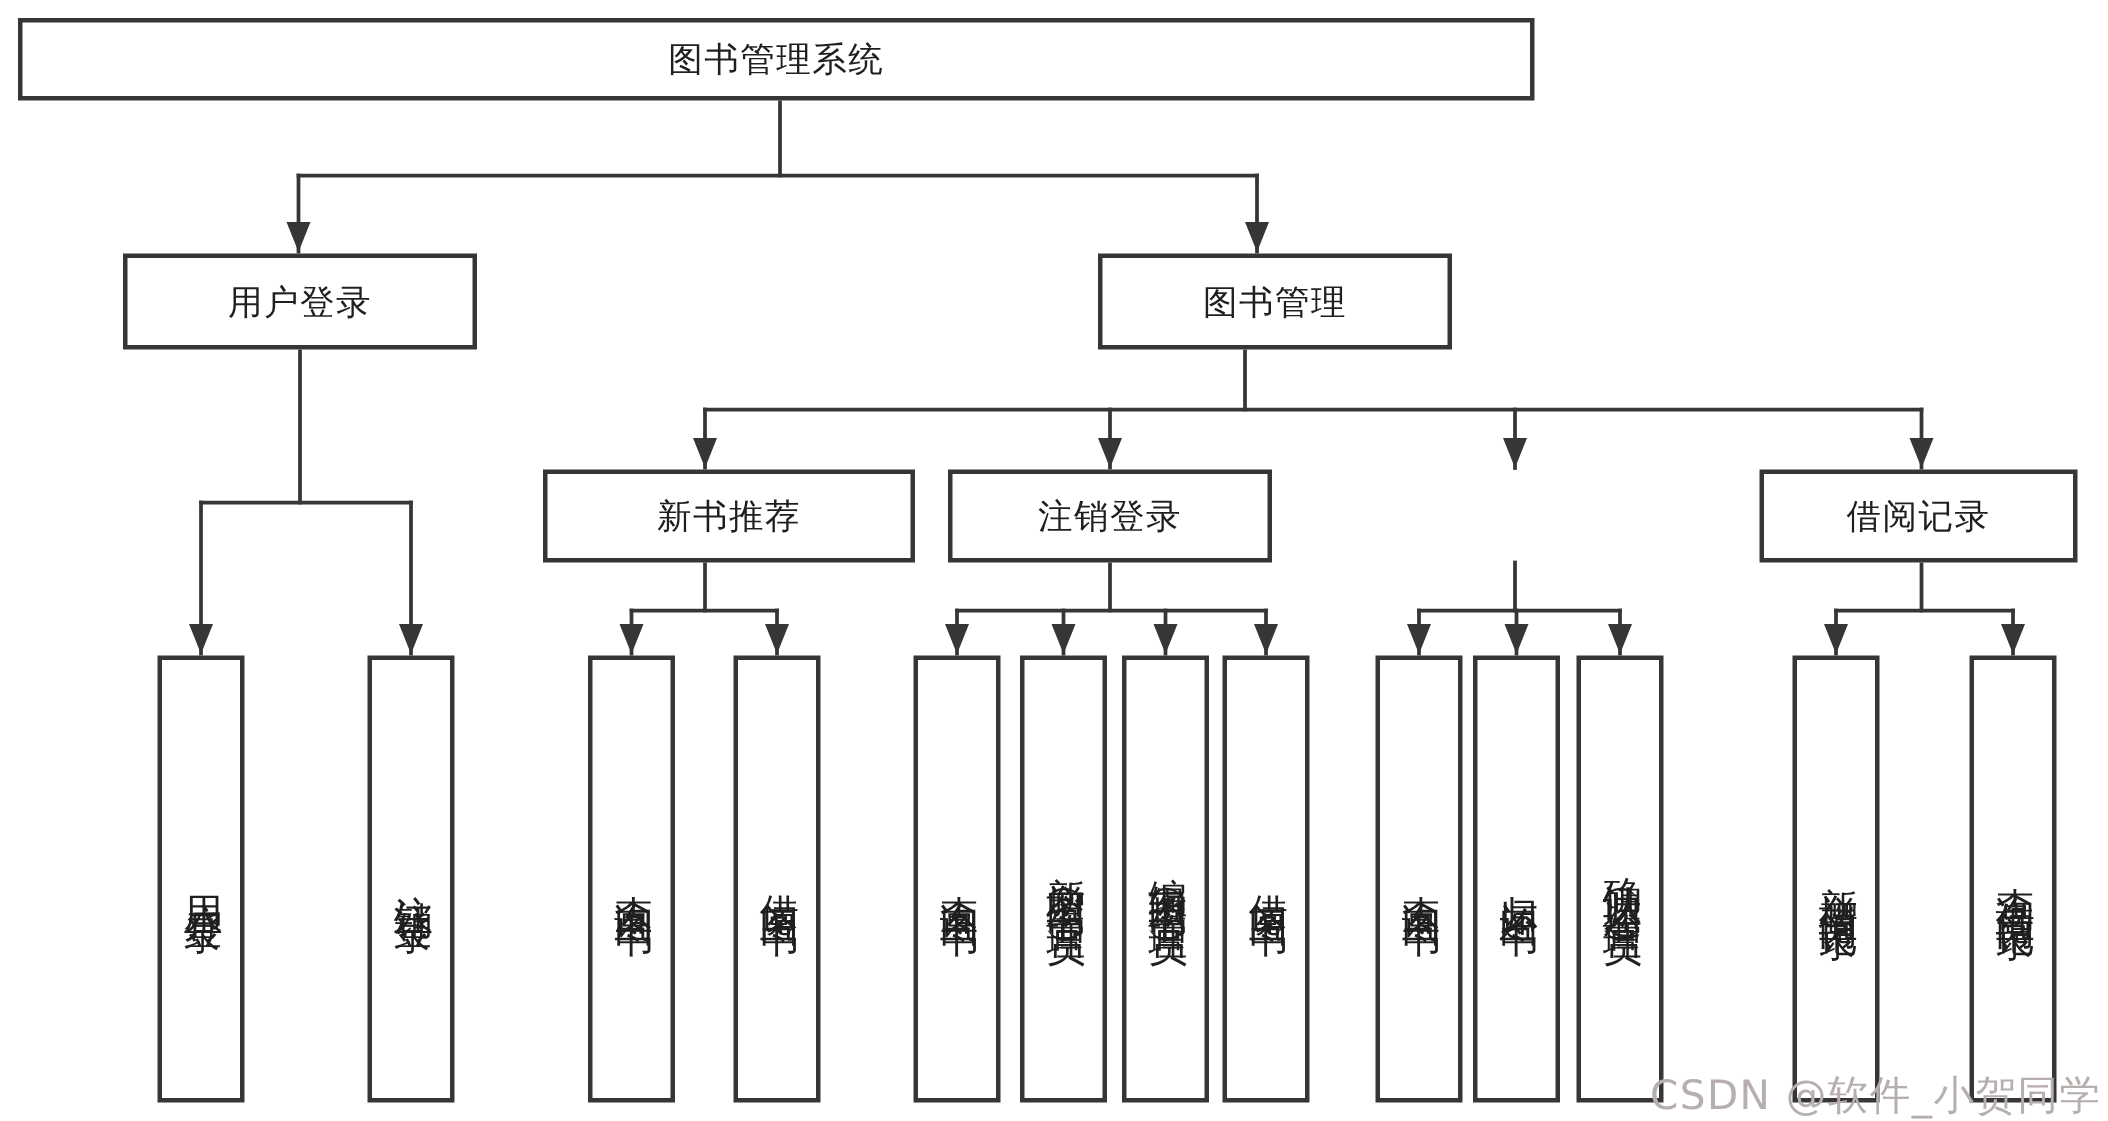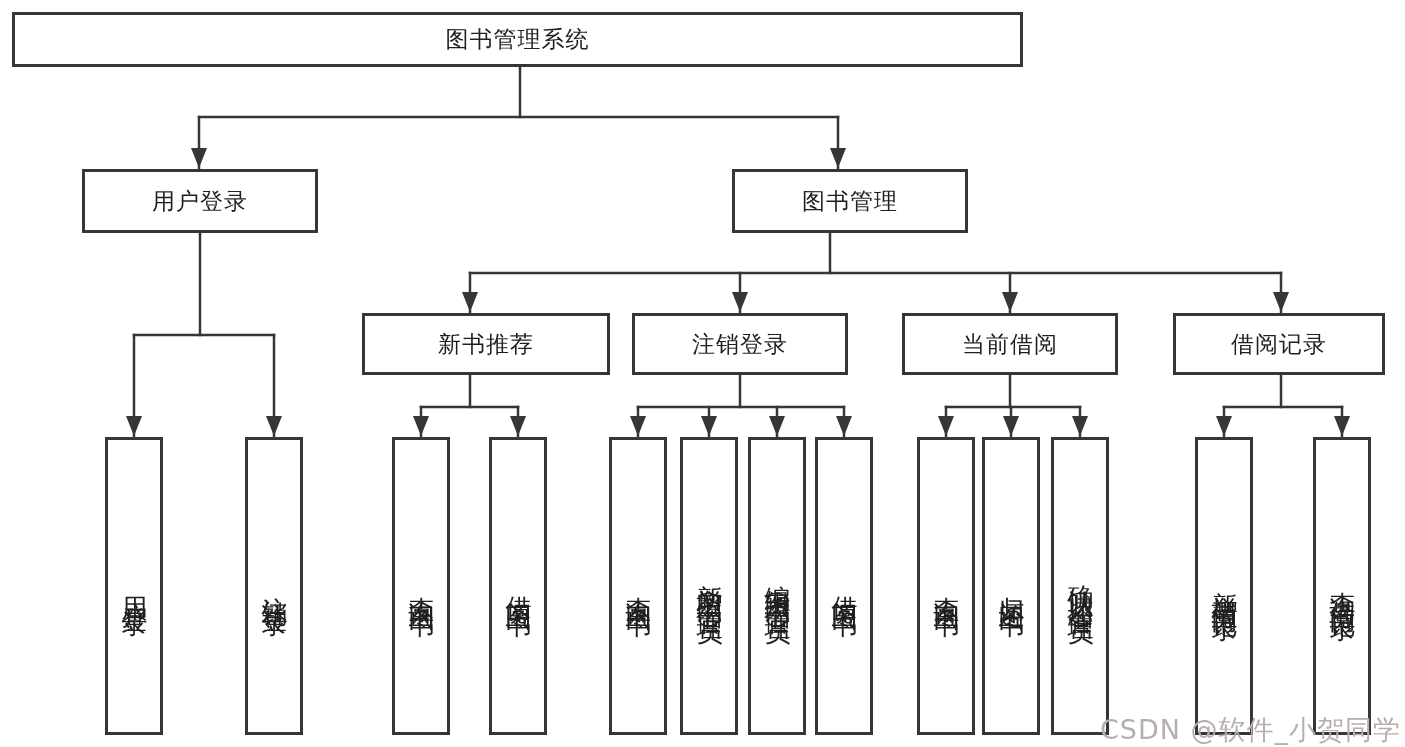--- a/index.html
+++ b/index.html
@@ -129,23 +129,20 @@
   <div class="box h" style="left:732px; top:169px; width:236px; height:64px;">
     <span>图书管理</span>
   </div>
 
   <div class="box h" style="left:362px; top:313px; width:248px; height:62px;">
     <span>新书推荐</span>
   </div>
   <div class="box h" style="left:632px; top:313px; width:216px; height:62px;">
     <span>注销登录</span>
   </div>
-  <div class="box h" style="left:902px; top:313px; width:216px; height:62px;">
-    <span>当前借阅</span>
-  </div>
   <div class="box h" style="left:1173px; top:313px; width:212px; height:62px;">
     <span>借阅记录</span>
   </div>
 
   <div class="box" style="left:105px; top:437px; width:58px; height:298px;">
     <span class="vt">用户登录</span>
   </div>
   <div class="box" style="left:245px; top:437px; width:58px; height:298px;">
     <span class="vt">注销登录</span>
   </div>

